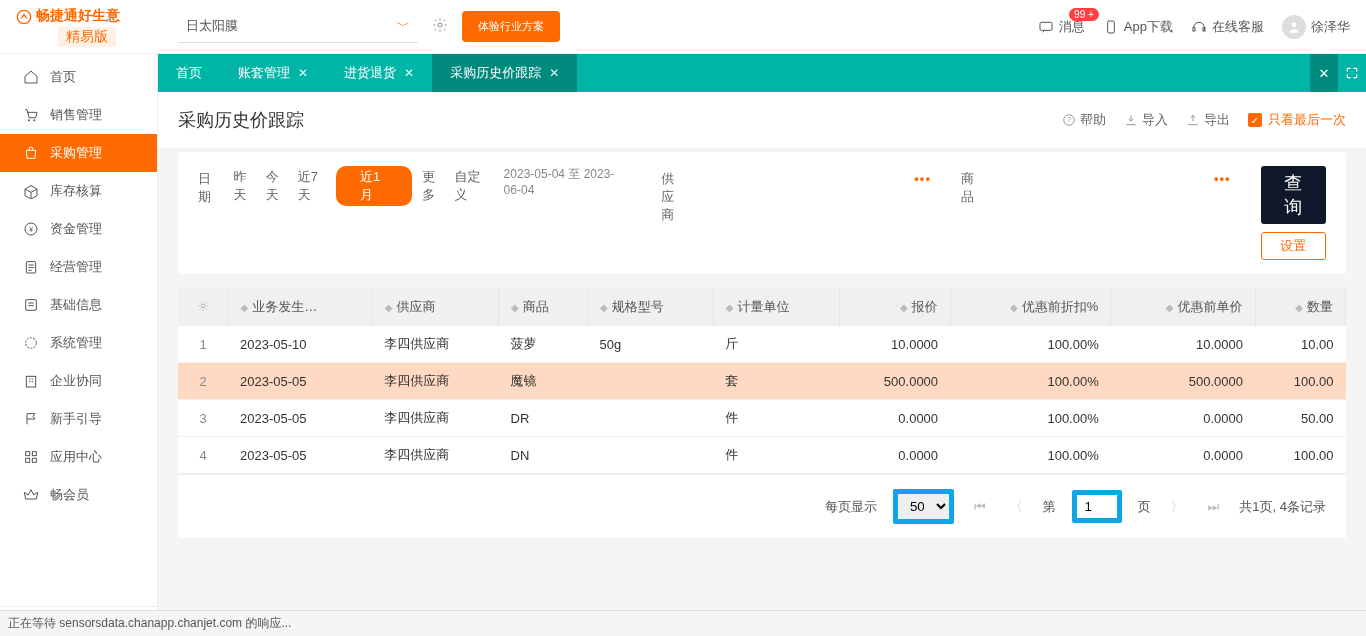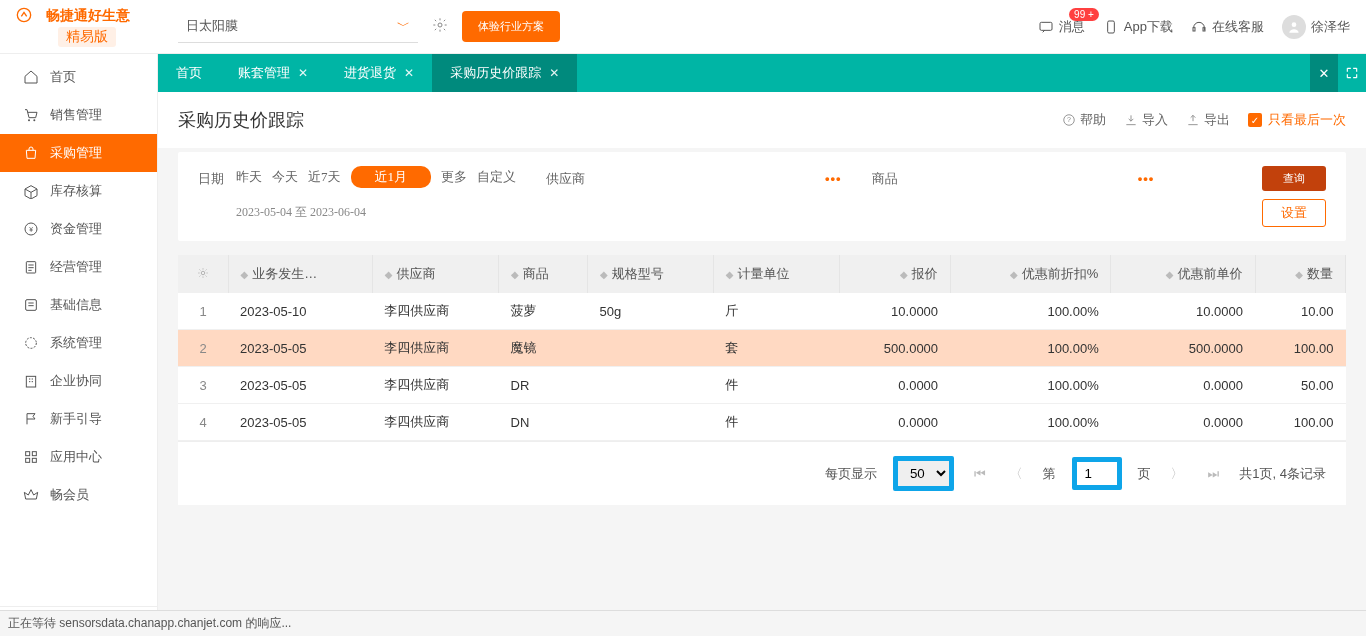--- a/index.html
+++ b/index.html
@@ -1,21 +1,21 @@
 <!DOCTYPE html>
 <html><head>
   <meta charset="utf-8">
   <style>
     * { margin: 0; padding: 0; box-sizing: border-box; }
     body { font-family: "Microsoft YaHei", sans-serif; font-size: 13px; color: #333; background: #fff; width: 1366px; height: 636px; overflow: hidden; }
 
     
     .header { height: 54px; display: flex; align-items: center; padding: 0 16px; border-bottom: 1px solid #eee; }
     .logo { display: flex; flex-direction: column; align-items: flex-start; margin-right: 20px; width: 142px; }
-    .logo-main { color: #ff6a00; font-weight: bold; font-size: 14px; display: flex; align-items: flex-start; gap: 14px; }
+    .logo-main { color: #ff6a00; font-weight: bold; font-size: 14px; display: flex; align-items: flex-end; gap: 4px; }
     .logo-sub { background: #fff0e6; color: #ff6a00; font-size: 14px; padding: 1px 8px; border-radius: 3px; margin-top: 2px; align-self: center;}
     .org-select { width: 240px; height: 32px; border-bottom: 1px solid #ddd; display: flex; align-items: center; justify-content: space-between; padding: 0 8px; color: #555; }
     .org-select .caret { color: #ff6a00; }
     .gear-btn { margin: 0 14px; color: #888; cursor: pointer; }
     .experience-btn { background: #ff6a00; color: #fff; border: none; padding: 8px 16px; border-radius: 4px; font-size: 11px; cursor: pointer; }
     .header-right { margin-left: auto; display: flex; align-items: center; gap: 18px; }
     .hbtn { display: flex; align-items: center; gap: 5px; color: #555; cursor: pointer; position: relative; font-size: 13px; }
     .badge { position: absolute; top: -10px; right: -14px; background: #ff4040; color: #fff; font-size: 10px; padding: 1px 5px; border-radius: 8px; }
     .avatar { width: 24px; height: 24px; border-radius: 50%; background: #ddd; display: flex; align-items: center; justify-content: center; color: #fff; }
 
@@ -40,30 +40,30 @@
     .page-header { background: #fff; padding: 16px 20px; display: flex; align-items: center; }
     .page-title { font-size: 18px; color: #333; }
     .page-actions { margin-left: auto; display: flex; align-items: center; gap: 18px; color: #666; }
     .pa { display: flex; align-items: center; gap: 4px; cursor: pointer; }
     .check { display: flex; align-items: center; gap: 6px; color: #ff6a00; cursor: pointer; }
     .check .cb { width: 14px; height: 14px; background: #ff6a00; border-radius: 2px; display: flex; align-items: center; justify-content: center; color: #fff; font-size: 10px; }
 
     .filter-bar { background: #fff; margin: 0 20px; margin-top: 4px; padding: 14px 20px; display: flex; align-items: flex-start; gap: 30px; border-radius: 2px; }
     .filter-group { display: flex; align-items: flex-start; gap: 12px; }
     .filter-label { color: #666; padding-top: 4px; }
-    .date-chips { display: flex; flex-direction: column; gap: 16px; font-family: Liberation Serif, serif; }
+    .date-chips { display: flex; gap: 16px; }
     .chips-row { display: flex; gap: 10px; align-items: center; }
     .chip { color: #666; cursor: pointer; font-size: 13px; }
     .chip.active { background: #ff6a00; color: #fff; padding: 2px 24px; border-radius: 10px; }
     .date-range { color: #888; font-size: 12px; }
     .filter-input { border: none; border-bottom: 1px solid transparent; width: 220px; padding: 4px 0; outline: none; }
     .filter-input-wrap { display: flex; align-items: center; gap: 8px; border-bottom: 1px solid transparent; }
     .more-dots { color: #ff6a00; font-weight: bold; letter-spacing: 1px; cursor: pointer; }
     .filter-actions { margin-left: auto; display: flex; flex-direction: column; gap: 8px; }
-    .btn-primary { background: #c2410c; color: #fff; border: none; padding: 5px 18px; border-radius: 3px; cursor: pointer; font-size: 11px; }
+    .btn-primary { background: #0f172a; color: #fff; border: none; padding: 5px 18px; border-radius: 3px; cursor: pointer; font-size: 18px; }
     .btn-outline { background: #fff; color: #ff6a00; border: 1px solid #ff6a00; padding: 4px 18px; border-radius: 3px; cursor: pointer; font-size: 13px; }
 
     .table-wrap { background: #fff; margin: 14px 20px 0; border-radius: 2px; }
     table { width: 100%; border-collapse: collapse; }
     thead th { background: #f0f0f0; padding: 10px 12px; text-align: left; font-weight: normal; color: #555; border-right: 1px solid #e5e5e5; font-size: 13px; }
     thead th:first-child { text-align: center; width: 50px; }
     thead th.num { text-align: right; }
     tbody td { padding: 9px 12px; border-bottom: 1px solid #f0f0f0; font-size: 13px; }
     tbody td:first-child { text-align: center; color: #888; }
     tbody td.num { text-align: right; }

